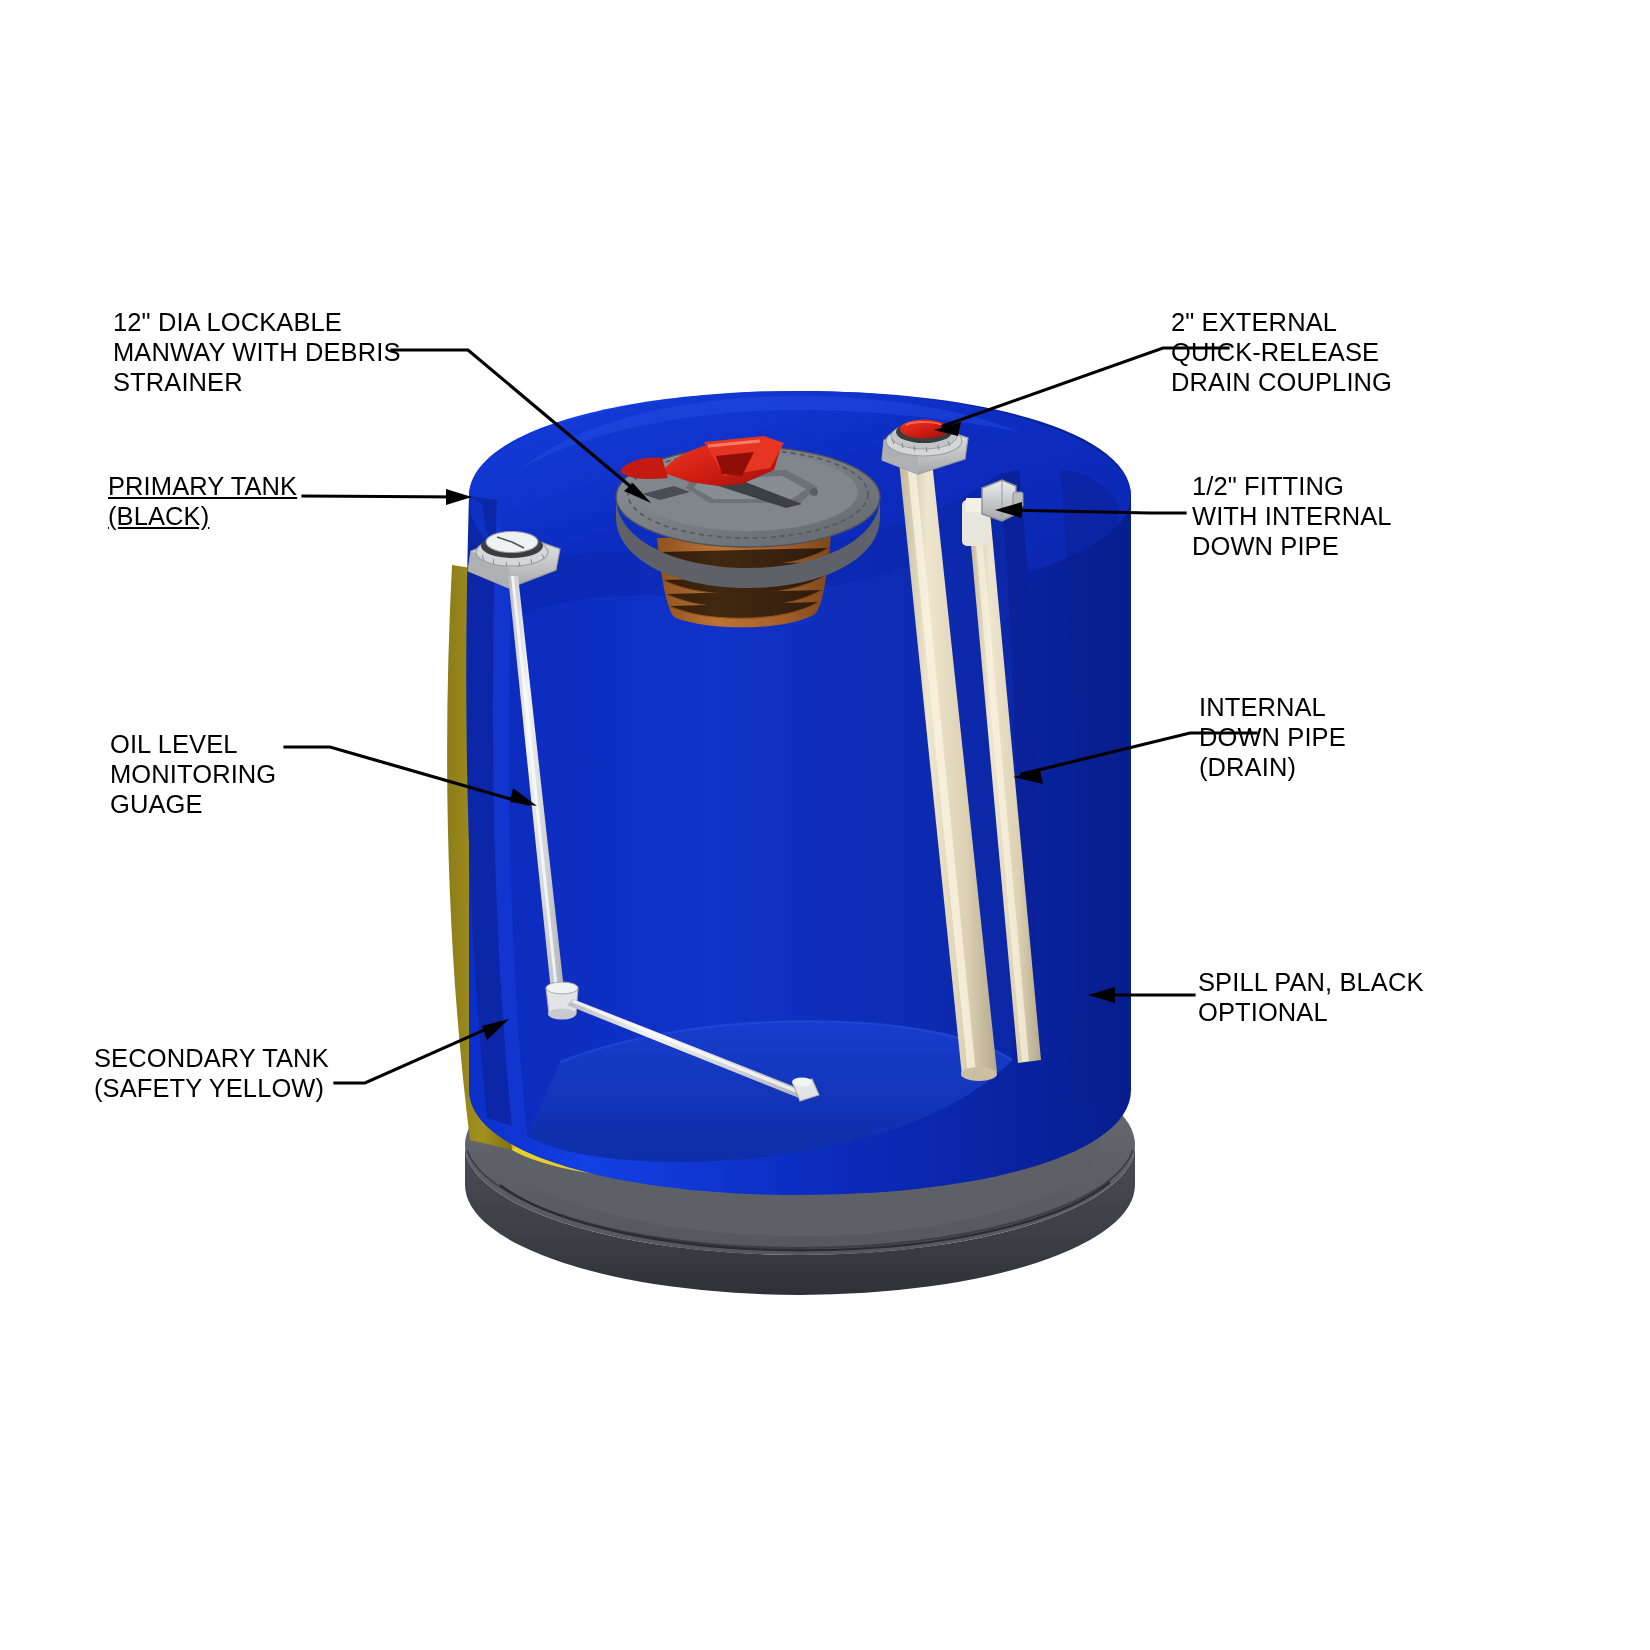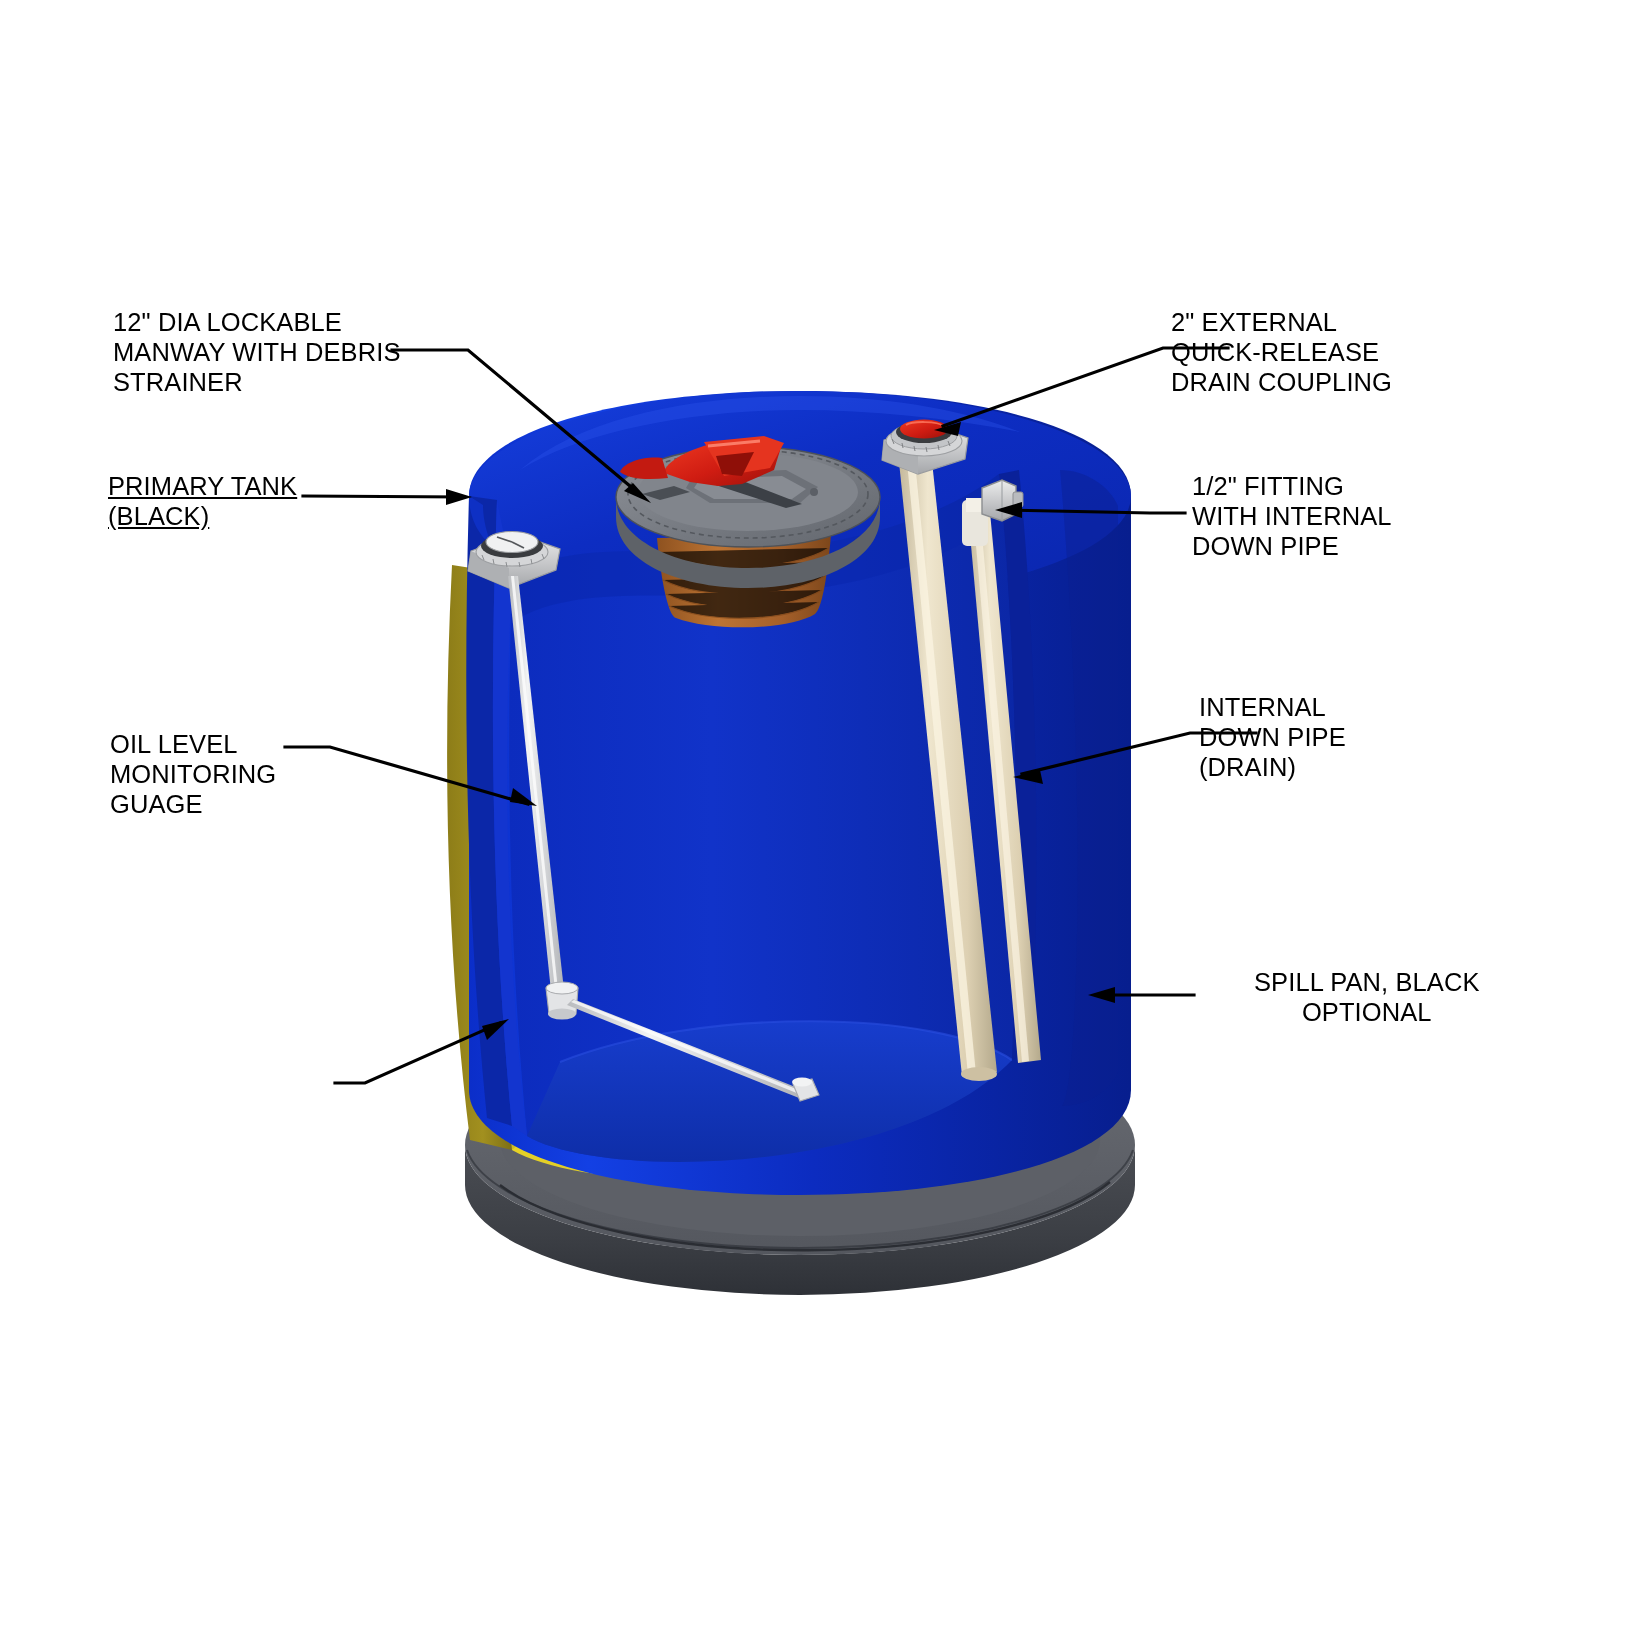--- a/index.html
+++ b/index.html
@@ -313,26 +313,28 @@
   </svg>
 
   <div class="label" style="left:113px;top:307px;">12" DIA LOCKABLE
 MANWAY WITH DEBRIS
 STRAINER</div>
   <div class="label" style="left:108px;top:471px;text-decoration:underline;">PRIMARY TANK
 (BLACK)</div>
   <div class="label" style="left:110px;top:710px;margin-top:19px;">OIL LEVEL
 MONITORING
 GUAGE</div>
+  <div class="label" style="left:94px;top:1043px;">SECONDARY TANK
+(SAFETY YELLOW)</div>
 
   <div class="label right" style="left:1171px;top:307px;">2" EXTERNAL
 QUICK-RELEASE
 DRAIN COUPLING</div>
   <div class="label right" style="left:1192px;top:471px;">1/2" FITTING
 WITH INTERNAL
 DOWN PIPE</div>
   <div class="label right" style="left:1199px;top:692px;">INTERNAL
 DOWN PIPE
 (DRAIN)</div>
-  <div class="label right" style="left:1254px;top:967px;text-align:center;">SPILL PAN, BLACK
+  <div class="label right" style="left:1198px;top:967px;">SPILL PAN, BLACK
 OPTIONAL</div>
 
 </div>
 
 </body></html>

